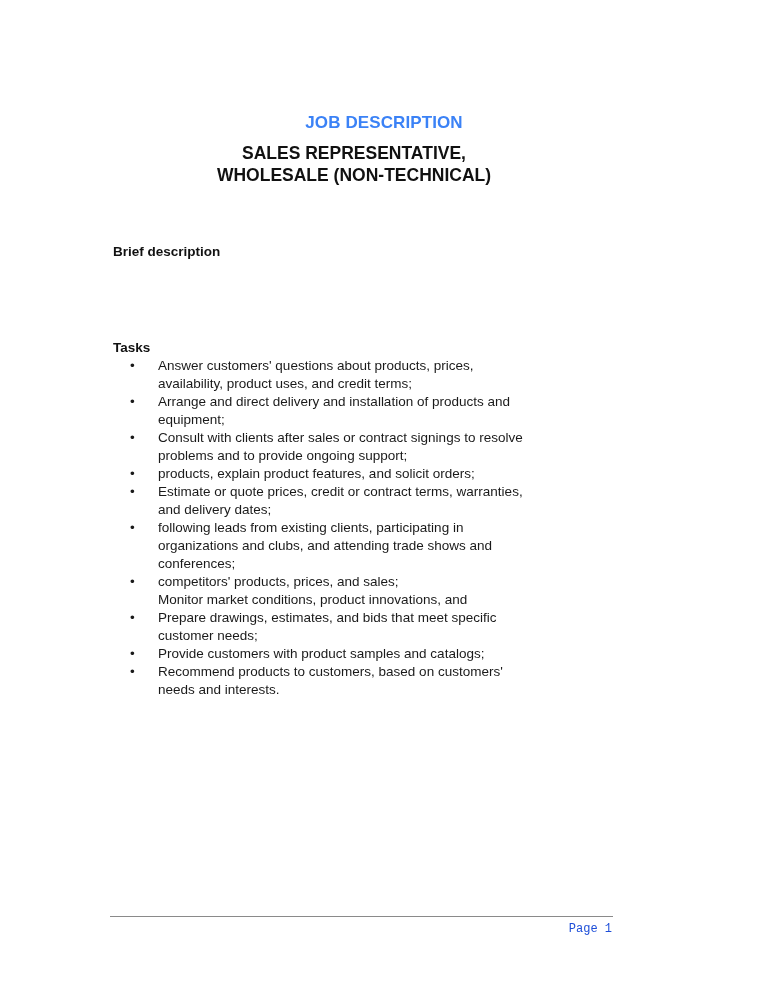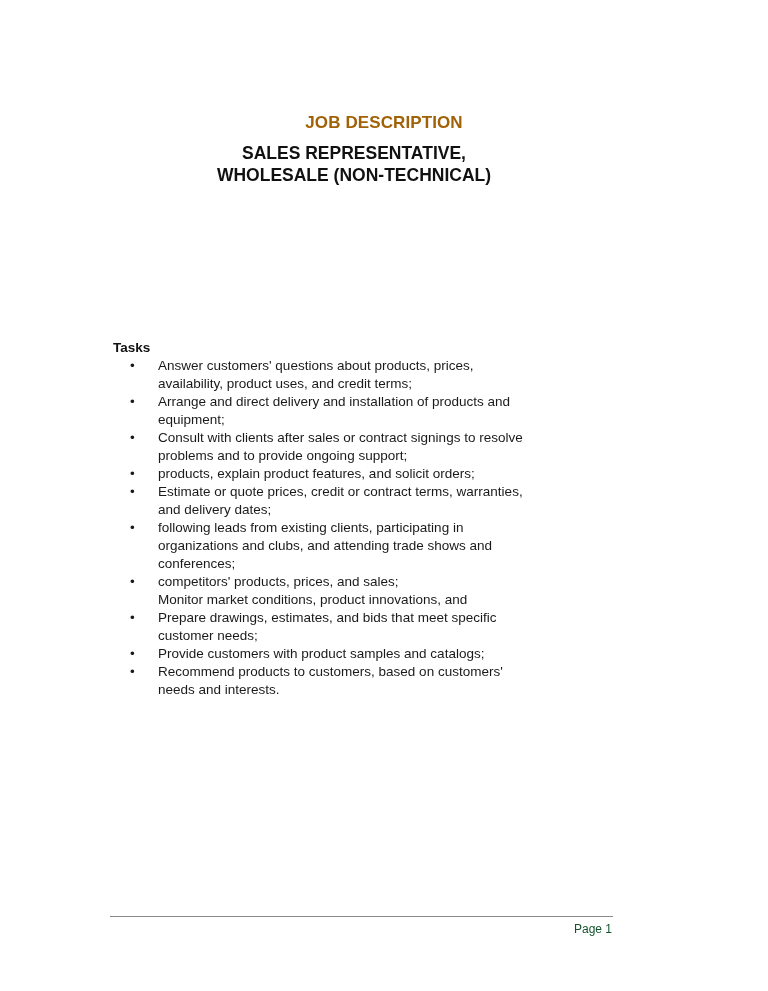--- a/index.html
+++ b/index.html
@@ -2,53 +2,54 @@
 <html><head>
   <meta charset="utf-8">
   <style>
     html, body { margin: 0; padding: 0; background: #ffffff; }
     body {
       width: 768px; height: 991px; position: relative; overflow: hidden;
       font-family: "Liberation Sans", sans-serif; color: #1a1a1a;
     }
     .doc-label {
       position: absolute; left: 0; width: 768px; top: 113px;
-      text-align: center; font-weight: bold; font-size: 17px; color: #a16207;
+      text-align: center; font-weight: bold; font-size: 17px; color: #3b82f6;
       letter-spacing: 0.1px;
     }
     .doc-title {
       position: absolute; left: 0; width: 708px; top: 142px;
       text-align: center; font-weight: bold; font-size: 17.5px; line-height: 22px; color: #111;
     }
     .section { position: absolute; left: 113px; width: 520px; font-size: 13.5px; line-height: 18px; }
     .section-heading { font-weight: bold; color: #111; }
     .brief { top: 243px; }
     .tasks { top: 339px; }
     ul.task-list { list-style: none; margin: 0; padding: 0; }
     ul.task-list li { position: relative; padding-left: 45px; }
     .bullet { position: absolute; left: 17px; top: 0; }
     .footer-rule {
       position: absolute; left: 110px; width: 503px; top: 916px;
       height: 0; border-top: 1.5px solid #8a8a8a;
     }
     .page-number {
       position: absolute; right: 156px; top: 922px;
-      font-family: Liberation Sans, sans-serif; font-size: 12px; color: #14532d;
+      font-family: Liberation Mono, monospace; font-size: 12px; color: #1d4ed8;
     }
   </style>
 </head>
 <body>
 
 <div class="doc-label">JOB DESCRIPTION</div>
 <div class="doc-title">
   <div>SALES REPRESENTATIVE,</div>
   <div>WHOLESALE (NON-TECHNICAL)</div>
 </div>
 
 <div class="section brief">
+  <div class="section-heading">Brief description</div>
 </div>
 
 <div class="section tasks">
   <div class="section-heading">Tasks</div>
   <ul class="task-list">
     <li>
         <span class="bullet">•</span>
         <div>Answer customers' questions about products, prices,</div>
         <div>availability, product uses, and credit terms;</div>
       </li>

